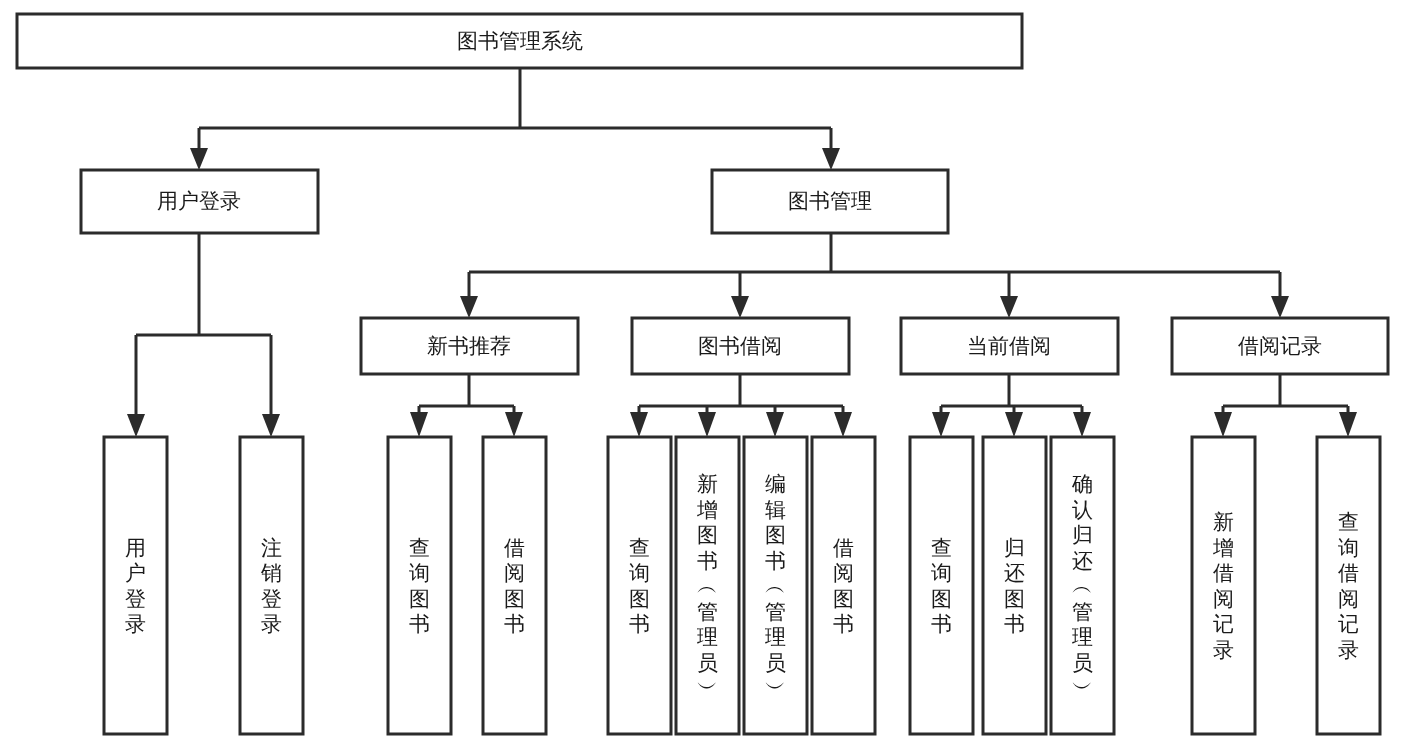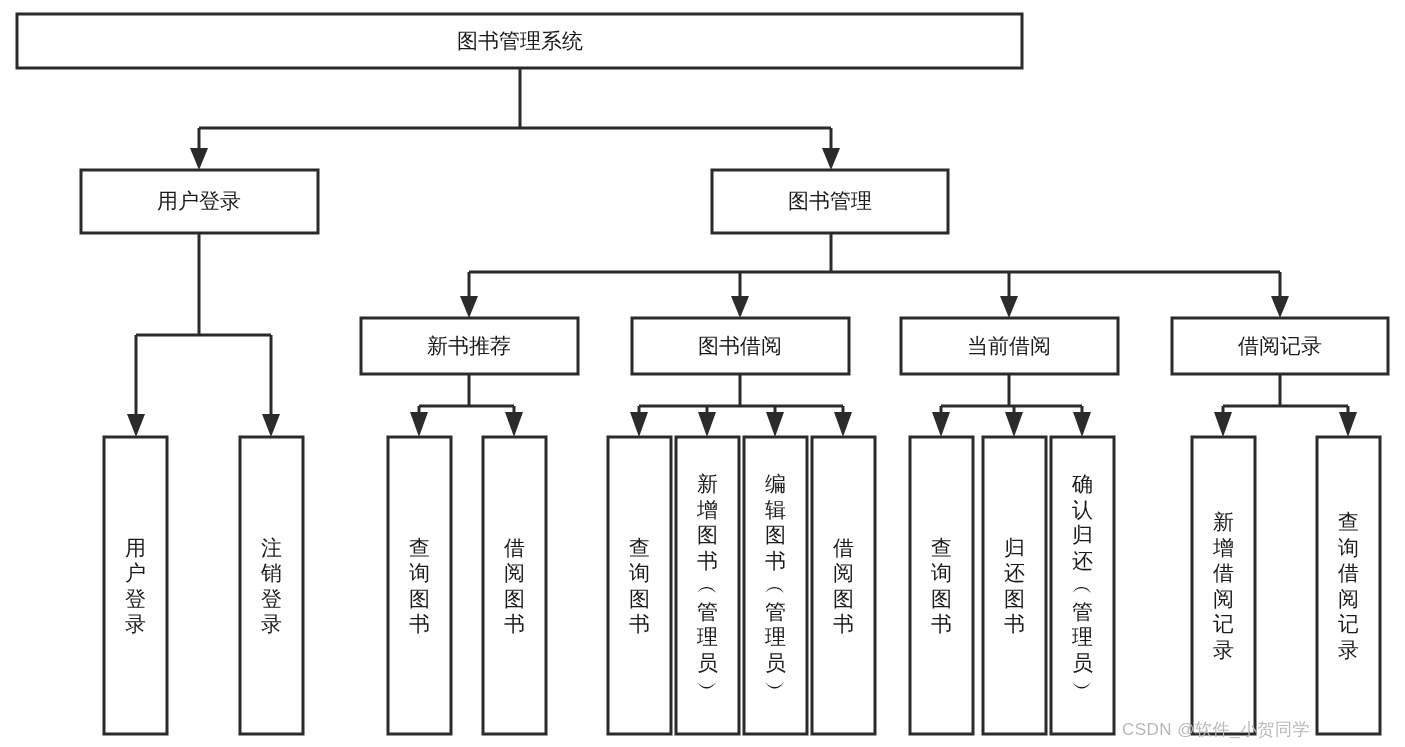--- a/index.html
+++ b/index.html
@@ -218,14 +218,13 @@
           <text class="node-label-v" x="1223.5" y="529.4"><tspan x="1223.5">新</tspan><tspan x="1223.5" dy="25.5">增</tspan><tspan x="1223.5" dy="25.5">借</tspan><tspan x="1223.5" dy="25.5">阅</tspan><tspan x="1223.5" dy="25.5">记</tspan><tspan x="1223.5" dy="25.5">录</tspan></text>
         </g>
         <g>
           <rect class="node-box" x="1317" y="437" width="63" height="297"></rect>
           <text class="node-label-v" x="1348.5" y="529.4"><tspan x="1348.5">查</tspan><tspan x="1348.5" dy="25.5">询</tspan><tspan x="1348.5" dy="25.5">借</tspan><tspan x="1348.5" dy="25.5">阅</tspan><tspan x="1348.5" dy="25.5">记</tspan><tspan x="1348.5" dy="25.5">录</tspan></text>
         </g>
       </g>
 
   </svg>
 
-  <div class="watermark">CSDN @软件_小贺同学</div>
 </div>
 
 </body></html>

